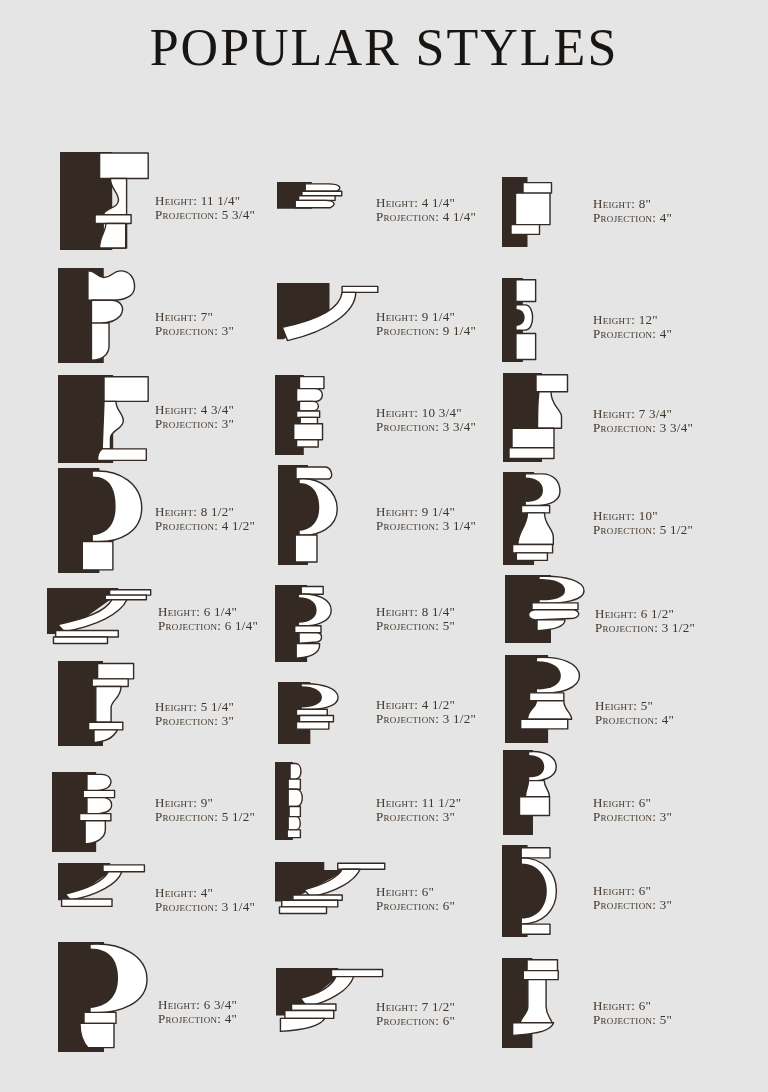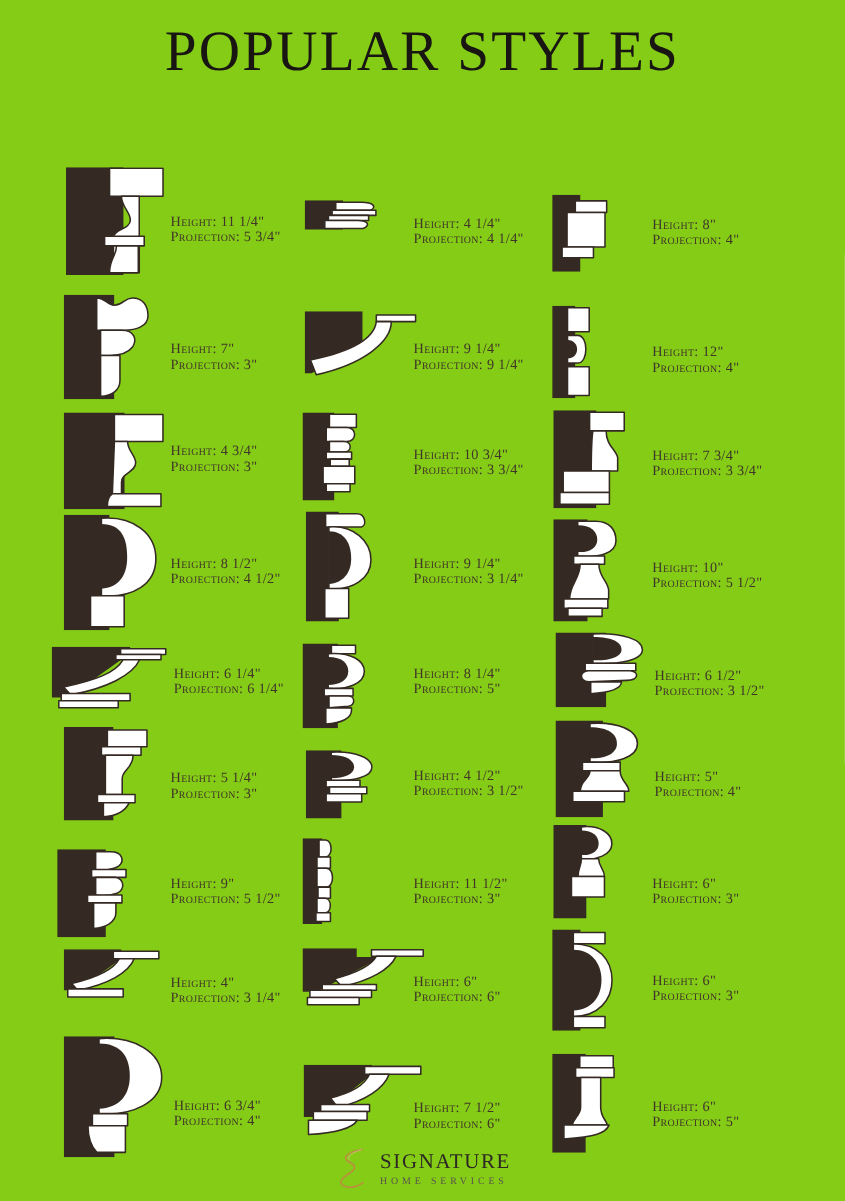--- a/index.html
+++ b/index.html
@@ -1,20 +1,20 @@
 <!DOCTYPE html>
 <html><head>
 <meta charset="utf-8">
 <style>
   html,body{margin:0;padding:0;}
   body{font-family:"Liberation Serif", serif;}
   .poster{
     position:relative;
     width:768px;height:1092px;
-    background:#84cc16;
+    background:#e5e5e5;
     overflow:hidden;
   }
   .title{
     position:absolute;top:18px;left:0;width:768px;
     text-align:center;
     font-size:52px;letter-spacing:2px;
     color:#191512;font-weight:400;
     font-family:"Liberation Serif", serif;
   }
   .subtitle{
@@ -414,23 +414,13 @@
           <path class="wt" d="M34 24H58V54C58 64 64 66 66 72H24C26 64 34 62 34 54Z"></path>
           <path class="wt" d="M14 72H68C64 80 52 84 14 86Z"></path>
         </svg>
       </div>
       <div class="trim-label" style="left: 593px; top: 999px;">
         <div>Height: 6"</div>
         <div>Projection: 5"</div>
       </div>
     </div>
 
-  <div class="footer">
-    <svg class="logo-mark" viewBox="0 0 34 40">
-      <path d="M26 3 C12 5 8 11 14 14 C20 17 22 20 14 25 C6 30 4 35 12 37 C18 38 24 36 27 33" fill="none" stroke="#b9913f" stroke-width="1.6" stroke-linecap="round"></path>
-      <path d="M26 3 C16 6 12 10 15 13" fill="none" stroke="#d9bc7a" stroke-width="0.8"></path>
-    </svg>
-    <div class="logo-text">
-      <div class="logo-name">SIGNATURE</div>
-      <div class="logo-tagline">HOME SERVICES</div>
-    </div>
-  </div>
 </div>
 
 </body></html>

